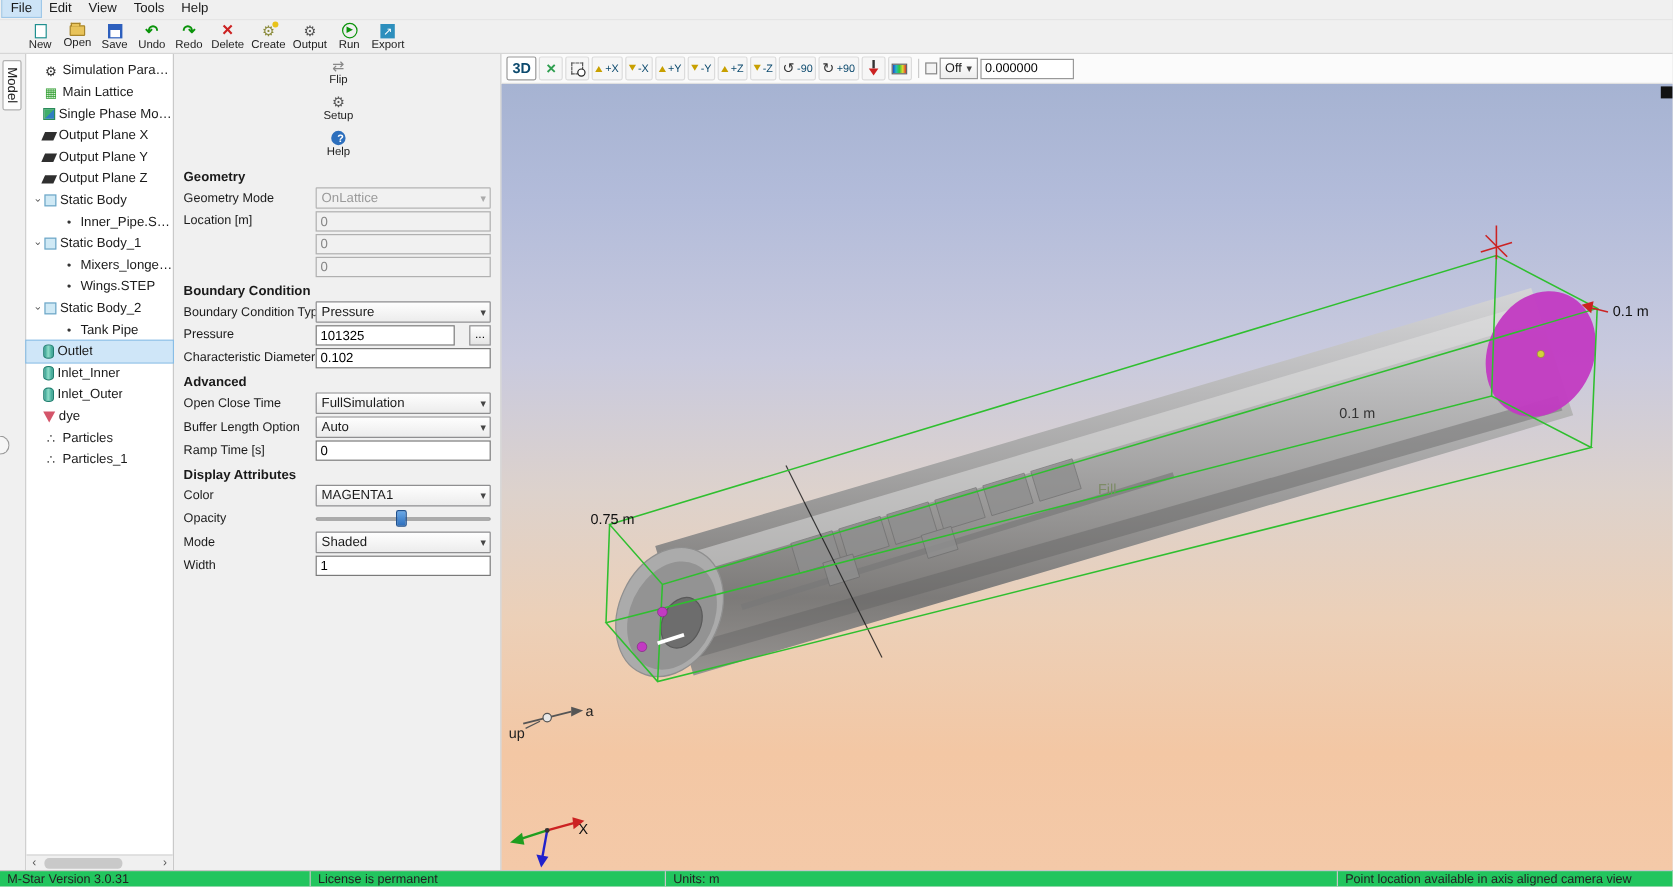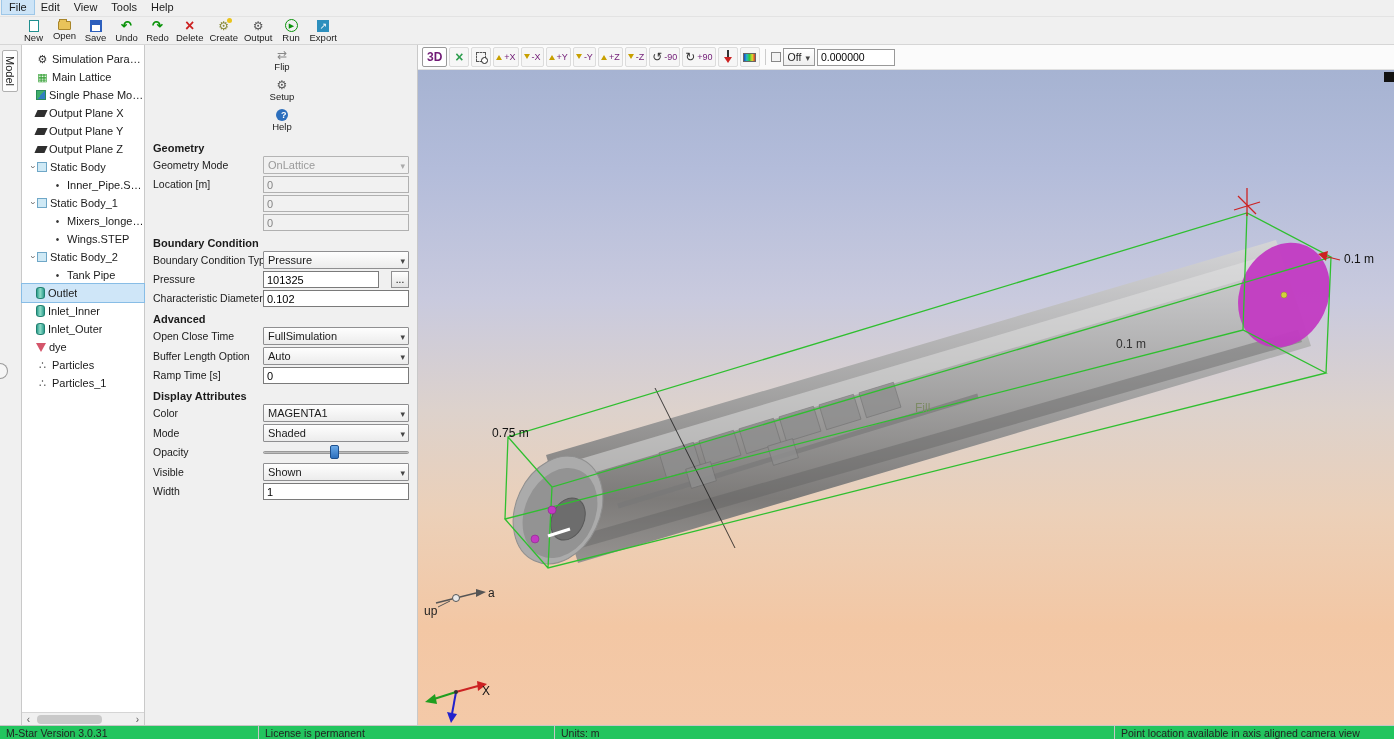--- a/index.html
+++ b/index.html
@@ -93,21 +93,21 @@
   .presrow { display:flex; gap:12px; }
   .presrow .tinput { flex:1; }
   .dots-btn { width:18px; height:17px; border:1px solid #8f8f91; background:linear-gradient(#fefefe,#e4e4e4); font:10px "Liberation Sans",sans-serif; padding:0; }
   .slider { position:relative; height:15px; }
   .slider-track { position:absolute; left:0; right:0; top:6px; height:3px; background:#bdbdbd; border:1px solid #999; border-radius:2px; }
   .slider-handle { position:absolute; left:46%; top:0; width:9px; height:14px; background:linear-gradient(#6aa9e8,#2d6fbd); border:1px solid #1d4f8d; border-radius:2px; }
 
   
   .viewport { flex:1; display:flex; flex-direction:column; position:relative; min-width:0; }
   .vtoolbar { height:25px; flex:none; background:#fbfbfb; border-bottom:1px solid #e0e0e0; display:flex; align-items:center; gap:2px; padding:0 4px; }
-  .vbtn { height:20px; min-width:20px; display:inline-flex; align-items:center; justify-content:center; gap:2px; background:#f6f6f6; border:1px solid #dcdcdc; border-radius:2px; font-family:inherit; font-size:9px; color:#701a75; padding:0 2px; }
+  .vbtn { height:20px; min-width:20px; display:inline-flex; align-items:center; justify-content:center; gap:2px; background:#f6f6f6; border:1px solid #dcdcdc; border-radius:2px; font-family:inherit; font-size:9px; color:#0c4a6e; padding:0 2px; }
   .v3d { font-weight:bold; font-size:12px; background:#fff; border:1px solid #999; padding:0 4px; }
   .axgroup { display:inline-flex; gap:2px; }
   .ax-arrow { width:0; height:0; border:3px solid transparent; display:inline-block; }
   .ax-arrow.up { border-bottom:5px solid #c8a000; margin-bottom:2px; }
   .ax-arrow.down { border-top:5px solid #c8a000; margin-top:2px; }
   .vicon { display:inline-flex; align-items:center; justify-content:center; }
   .fit-view-icon::before { content:"×"; color:#2e9e4f; font-weight:bold; font-size:14px; line-height:12px; }
   .zoom-box-icon { width:10px; height:10px; border:1px dashed #555; position:relative; }
   .zoom-box-icon::after { content:""; position:absolute; right:-3px; bottom:-3px; width:5px; height:5px; border:1.5px solid #222; border-radius:50%; background:#fff; }
   .rotate-ccw-icon::before { content:"↺"; font-size:12px; color:#333; }
@@ -395,42 +395,33 @@
       <div class="prow">
         <span class="plabel">Color</span>
         <div class="pctrl">
           <div class="qselect">
             <span>MAGENTA1</span>
             <span class="qsel-arrow"></span>
           </div>
         </div>
       </div>
       <div class="prow">
-        <span class="plabel">Mode</span>
-        <div class="pctrl">
-          <div class="qselect">
-            <span>Shaded</span>
-            <span class="qsel-arrow"></span>
-          </div>
-        </div>
-      </div>
-      <div class="prow">
         <span class="plabel">Opacity</span>
         <div class="pctrl">
           <div class="slider">
             <div class="slider-track"></div>
             <div class="slider-handle"></div>
           </div>
         </div>
       </div>
       <div class="prow">
-        <span class="plabel">Visible</span>
+        <span class="plabel">Mode</span>
         <div class="pctrl">
           <div class="qselect">
-            <span>Shown</span>
+            <span>Shaded</span>
             <span class="qsel-arrow"></span>
           </div>
         </div>
       </div>
       <div class="prow">
         <span class="plabel">Width</span>
         <div class="pctrl">
           <input class="tinput" value="1" style="">
         </div>
       </div>

